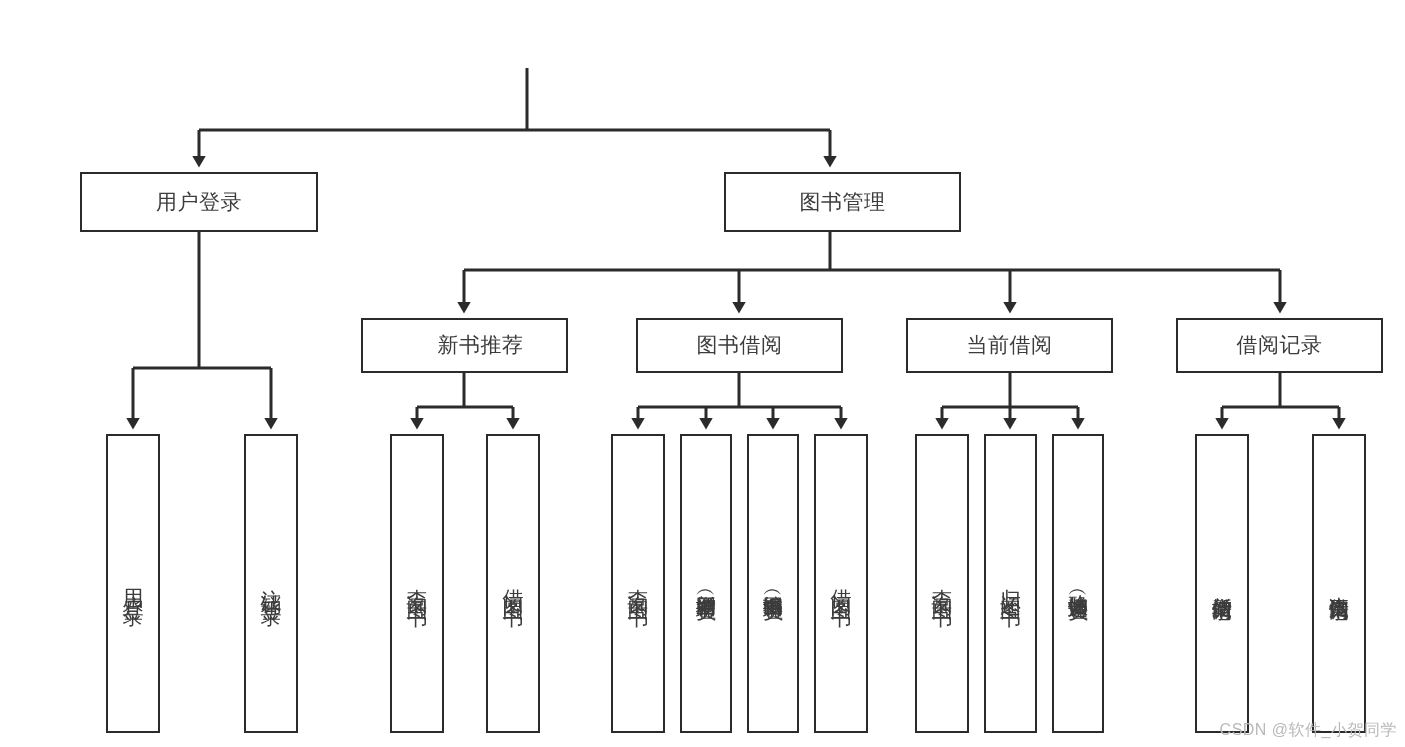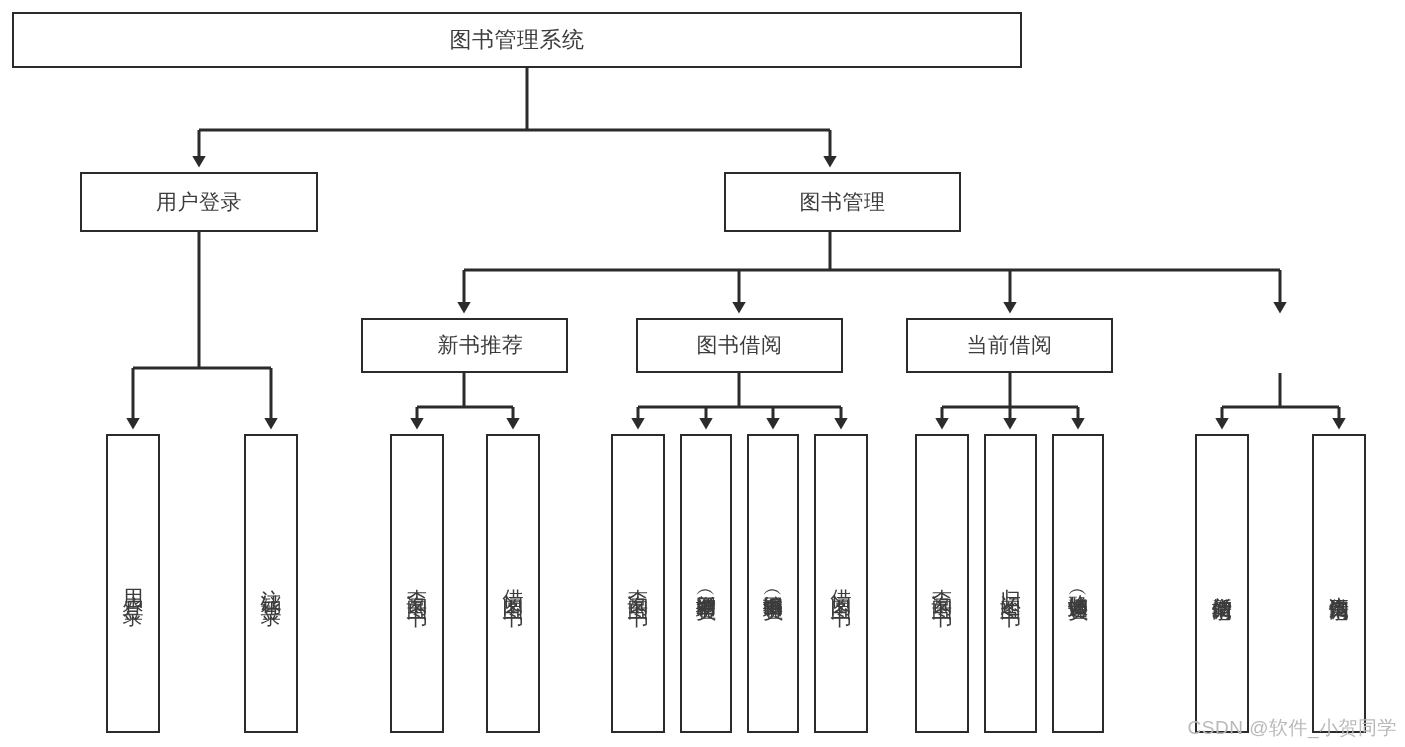--- a/index.html
+++ b/index.html
@@ -14,21 +14,21 @@
             white-space:nowrap;}
   .box.root .lbl{font-size:22px;}
   .vbox{position:absolute;box-sizing:border-box;background:#fff;
         border:2.5px solid #2b2b2b;display:flex;align-items:center;
         justify-content:center;overflow:hidden;}
   .vbox .vlbl{writing-mode:vertical-rl;text-orientation:upright;
               color:#3c3c3c;font-size:21px;letter-spacing:6px;
               line-height:1.05;white-space:nowrap;}
   .vbox.tight .vlbl{letter-spacing:1px;font-size:20px;}
   #watermark{position:absolute;right:8px;bottom:6px;color:#b9b9b9;
-             font-size:19px;letter-spacing:.5px;white-space:nowrap;}
+             font-size:16px;letter-spacing:.5px;white-space:nowrap;}
 </style>
 </head>
 <body>
 
 <div id="stage">
 
   <svg width="1405" height="747">
     <defs>
       <marker id="ah" markerWidth="12" markerHeight="14" refX="2.5" refY="7" orient="auto" markerUnits="userSpaceOnUse">
         <path d="M0,0 L12,7 L0,14 Z" fill="#2b2b2b"></path>
@@ -71,39 +71,39 @@
       <path d="M1010,407 L1010,420" marker-end="url(#ah)"></path>
       <path d="M1078,407 L1078,420" marker-end="url(#ah)"></path>
 
       <path d="M1280,373 L1280,407"></path>
       <path d="M1222,407 L1339,407"></path>
       <path d="M1222,407 L1222,420" marker-end="url(#ah)"></path>
       <path d="M1339,407 L1339,420" marker-end="url(#ah)"></path>
     </g>
   </svg>
 
-  <div class="box root" style="left:12px;top:12px;width:1010px;height:56px;">
-    <span class="lbl">图书管理系统</span>
-  </div>
 
   <div class="box" style="left:80px;top:172px;width:238px;height:60px;">
     <span class="lbl">用户登录</span>
   </div>
   <div class="box" style="left:724px;top:172px;width:237px;height:60px;">
     <span class="lbl">图书管理</span>
   </div>
 
   <div class="box" style="left:361px;top:318px;width:207px;height:55px;padding-left:32px;">
     <span class="lbl">新书推荐</span>
   </div>
   <div class="box" style="left:906px;top:318px;width:207px;height:55px;">
     <span class="lbl">当前借阅</span>
   </div>
   <div class="box" style="left:636px;top:318px;width:207px;height:55px;">
     <span class="lbl">图书借阅</span>
+  </div>
+  <div class="box" style="left:1176px;top:318px;width:207px;height:55px;">
+    <span class="lbl">借阅记录</span>
   </div>
 
   <div class="vbox" style="left:106px;top:434px;width:54px;height:299px;">
     <span class="vlbl">用户登录</span>
   </div>
   <div class="vbox" style="left:244px;top:434px;width:54px;height:299px;">
     <span class="vlbl">注销登录</span>
   </div>
 
   <div class="vbox" style="left:390px;top:434px;width:54px;height:299px;">

